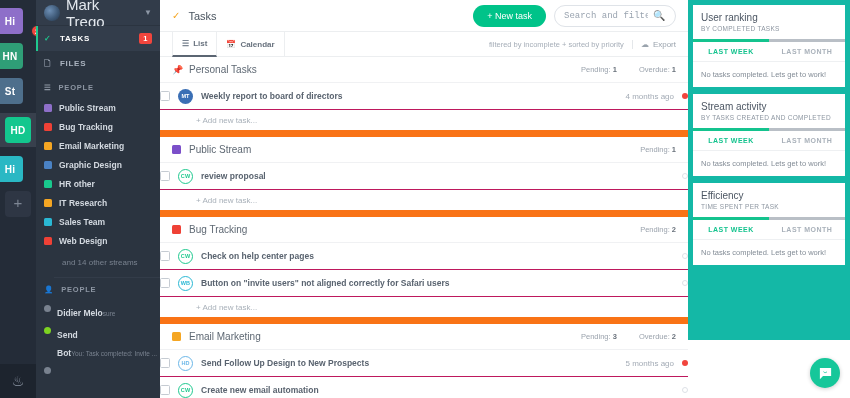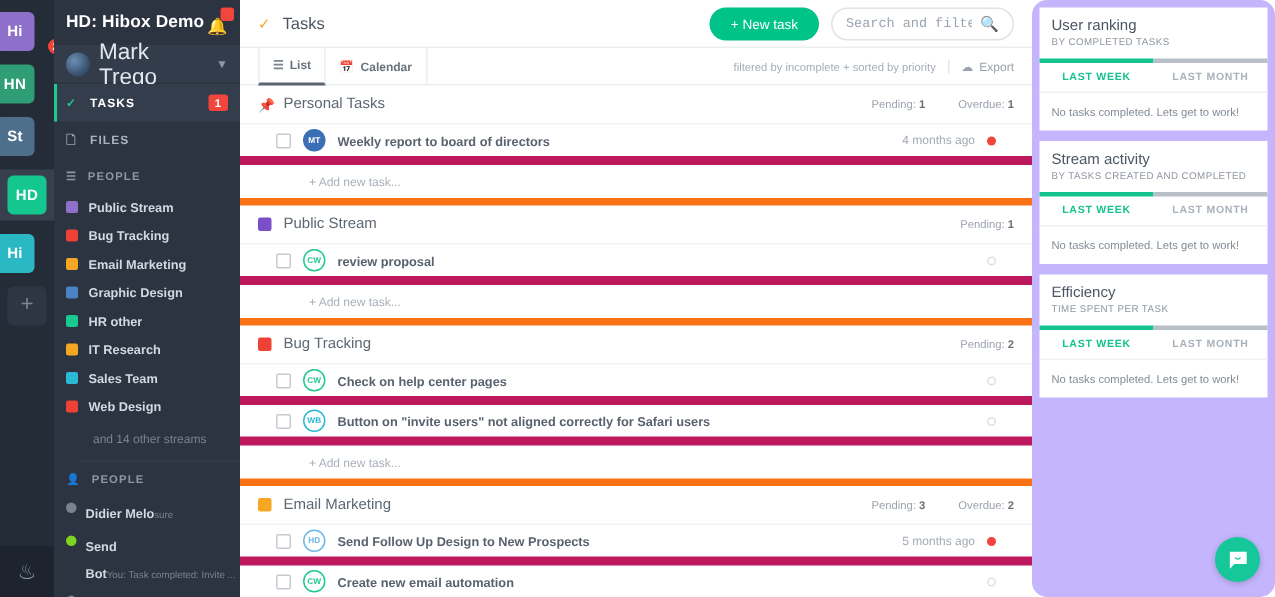--- a/index.html
+++ b/index.html
@@ -167,49 +167,49 @@
     height: 26px; display: flex; align-items: center; padding: 0 12px; gap: 8px;
     border-bottom: 1px solid #f0f1f3;
   }
   .grp-ic { font-size: 9px; width: 9px; text-align: center; }
   .grp-sw { width: 9px; height: 9px; border-radius: 1.5px; flex: 0 0 9px; }
   .grp-name { font-size: 10px; color: #5e6873; flex: 1; }
   .grp-stat { font-size: 7.5px; color: #9ba3ad; margin-left: 14px; }
   .grp-stat b { color: #6a727c; font-weight: bold; }
 
   .task {
-    height: 27px; display: flex; align-items: center; padding: 0 24px; gap: 8px;
-    border-bottom: 6px solid #be185d;
+    height: 27px; display: flex; align-items: center; padding: 0 0; gap: 8px;
+    border-bottom: 1px solid #be185d;
   }
   .cbx {
     width: 10px; height: 10px; border: 1px solid #c5cbd2; border-radius: 1.5px;
     flex: 0 0 10px; background: #fff;
   }
   .tav {
     width: 15px; height: 15px; border-radius: 50%; flex: 0 0 15px;
     display: flex; align-items: center; justify-content: center;
     font-size: 5.5px; font-weight: bold; letter-spacing: .1px;
   }
   .tav.filled { color: #fff; }
   .tav.outline { background: #fff; border: 1px solid; }
   .ttxt { font-size: 8.5px; font-weight: bold; color: #59636f; flex: 1; min-width: 0;
           white-space: nowrap; overflow: hidden; text-overflow: ellipsis; }
   .tdue { font-size: 8px; color: #a3abb5; }
   .tdot { width: 6px; height: 6px; border-radius: 50%; flex: 0 0 6px; }
   .tdot.red { background: #f1453d; }
   .tdot.empty { border: 1px solid #dde1e6; background: #fff; }
   .addnew {
-    height: 27px; display: flex; align-items: center; padding: 0 12px 0 46px;
-    font-size: 8px; color: #a8b0b9; border-bottom: 5px solid #f97316; cursor: pointer;
+    height: 27px; display: flex; align-items: center; padding: 0 12px 0 36px;
+    font-size: 8px; color: #a8b0b9; border-bottom: 7px solid #f97316; cursor: pointer;
   }
 
   
   .right {
-    width: 162px; flex: 0 0 162px; height: 398px; background: #c4b5fd;
-    padding: 5px; overflow: hidden; border-radius: 10px;
+    width: 162px; flex: 0 0 162px; height: 340px; background: #14b8a6;
+    padding: 5px; overflow: hidden;
   }
   .card { background: #fff; margin-bottom: 7px; }
   .card-head { padding: 7px 8px 5px 8px; }
   .card-t { font-size: 10px; color: #4c5663; line-height: 12px; }
   .card-s { font-size: 6.5px; color: #8d96a1; letter-spacing: .3px; line-height: 10px; }
   .card-bar { height: 3px; display: flex; }
   .card-bar .fill { background: #14c38e; }
   .card-bar .rest { background: #b9bfc6; flex: 1; }
   .card-tabs { display: flex; border-bottom: 1px solid #eef0f2; }
   .ctab {
@@ -251,27 +251,20 @@
           <div class="ws-tile" style="background: rgb(42, 184, 196);">Hi</div>
         </div>
       </div>
     <div class="ws-add">+</div>
     <div class="rail-bottom">
       <span class="flame">♨</span>
     </div>
   </div>
 
   <div class="sidebar">
-    <div class="sb-top">
-      <span class="sb-title">HD: Hibox Demo</span>
-      <span class="bell-wrap">
-        <span class="bell">🔔</span>
-        <span class="bell-badge"></span>
-      </span>
-    </div>
 
     <div class="sb-user">
       <span class="avatar-img"></span>
       <span class="sb-user-name">Mark Trego</span>
       <span class="chev">▼</span>
     </div>
 
     <div id="nav-list">
         <div class="nav-item active">
           <span class="nav-icon">✓</span>

